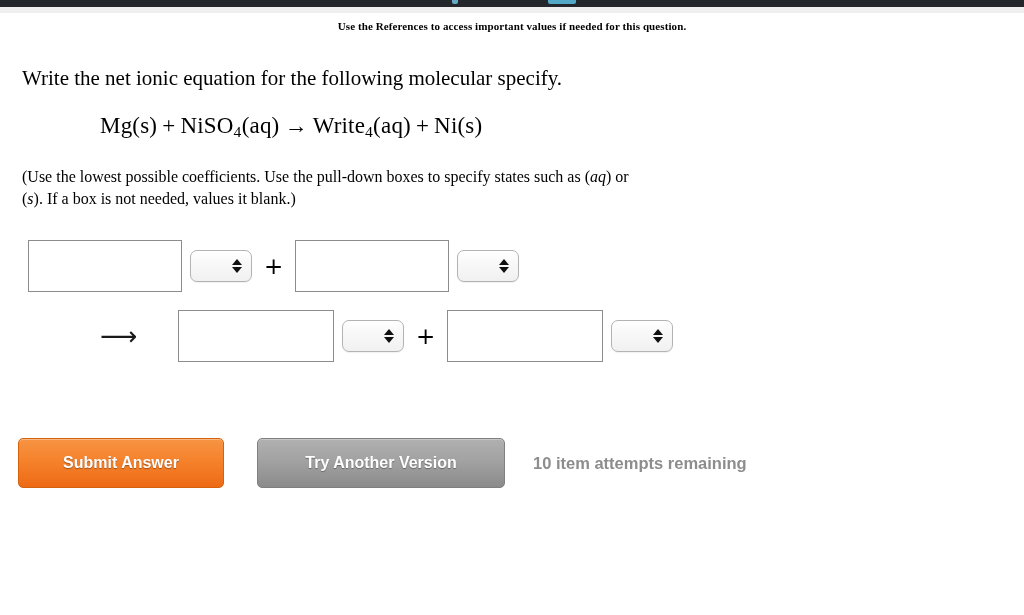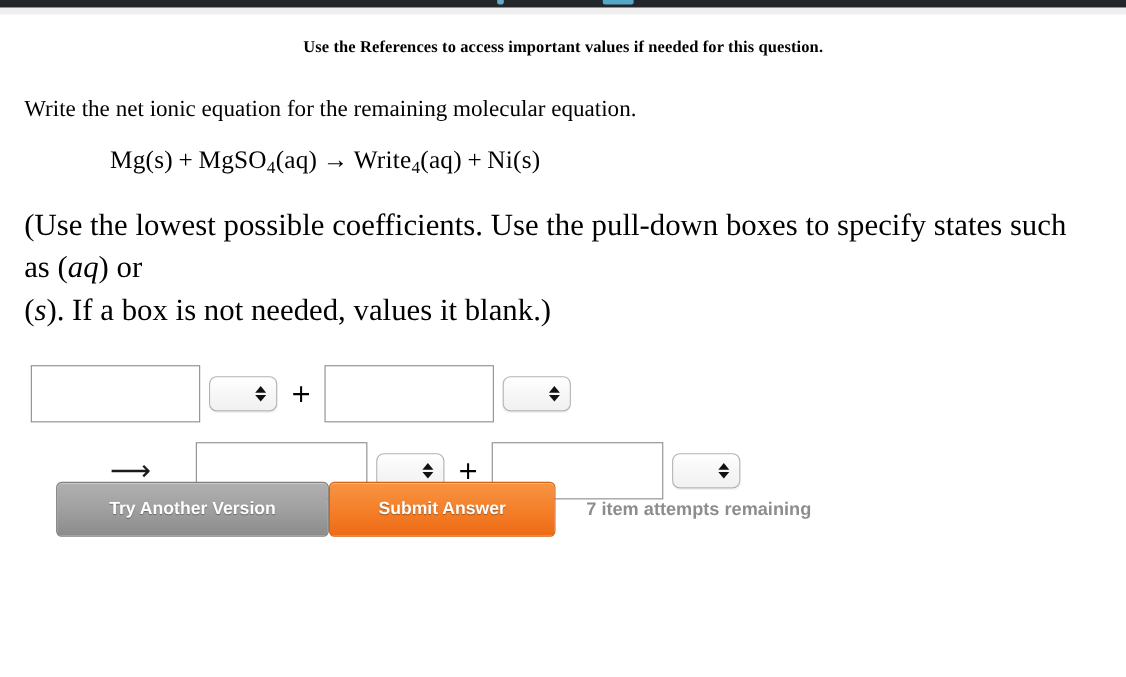--- a/index.html
+++ b/index.html
@@ -54,23 +54,23 @@
     position: absolute;
     top: 13px; left: 0;
     width: 1024px;
     height: 602px;
     background: #ffffff;
   }
 
   .references-banner {
     text-align: center;
     font-weight: bold;
-    font-size: 15px;
+    font-size: 11px;
     letter-spacing: .1px;
-    margin-top: 22px;
+    margin-top: 7px;
     color: #000;
   }
 
   .prompt {
     font-size: 21px;
     margin: 34px 0 0 22px;
     line-height: 1.2;
   }
 
   .equation {
@@ -79,21 +79,21 @@
     letter-spacing: .2px;
     white-space: nowrap;
   }
   .equation sub {
     font-size: 0.68em;
     vertical-align: -0.28em;
   }
   .eq-op { padding: 0 5px; }
 
   .note {
-    font-size: 28px;
+    font-size: 16px;
     margin: 24px 0 0 22px;
     line-height: 1.38;
     max-width: 960px;
   }
   .note i { font-style: italic; }
 
   
   .answer-area {
     margin-top: 30px;
     position: relative;
@@ -226,24 +226,24 @@
 <div class="chrome-strip">
   <div class="chrome-tab-hint two"></div>
   <div class="chrome-tab-hint"></div>
 </div>
 <div class="chrome-shadow"></div>
 
 <div class="page">
 
   <div class="references-banner">Use the References to access important values if needed for this question.</div>
 
-  <div class="prompt">Write the net ionic equation for the remaining molecular equation.</div>
+  <div class="prompt">Write the net ionic equation for the following molecular specify.</div>
 
   <div class="equation">
-    <span>Mg</span><span>(s)</span><span class="eq-op">+</span><span>MgSO</span><sub>4</sub><span>(aq)</span><span class="eq-op">→</span><span>Write</span><sub>4</sub><span>(aq)</span><span class="eq-op">+</span><span>Ni</span><span>(s)</span>
+    <span>Mg</span><span>(s)</span><span class="eq-op">+</span><span>NiSO</span><sub>4</sub><span>(aq)</span><span class="eq-op">→</span><span>Write</span><sub>4</sub><span>(aq)</span><span class="eq-op">+</span><span>Ni</span><span>(s)</span>
   </div>
 
   <div class="note">
     <span>(Use the lowest possible coefficients. Use the pull-down boxes to specify states such as (</span><i>aq</i><span>) or</span><br>
     <span>(</span><i>s</i><span>). If a box is not needed, values it blank.)</span>
   </div>
 
   <div class="answer-area">
 
     <div class="ans-row row1">
@@ -283,18 +283,18 @@
         <span class="arrows">
           <span class="tri up"></span>
           <span class="tri down"></span>
         </span>
       </div>
     </div>
 
   </div>
 
   <div class="button-bar">
+    <div class="btn btn-submit">Submit Answer</div>
     <div class="btn btn-try">Try Another Version</div>
-    <div class="btn btn-submit">Submit Answer</div>
-    <div class="attempts">7 item attempts remaining</div>
+    <div class="attempts">10 item attempts remaining</div>
   </div>
 
 </div>
 
 </body></html>

